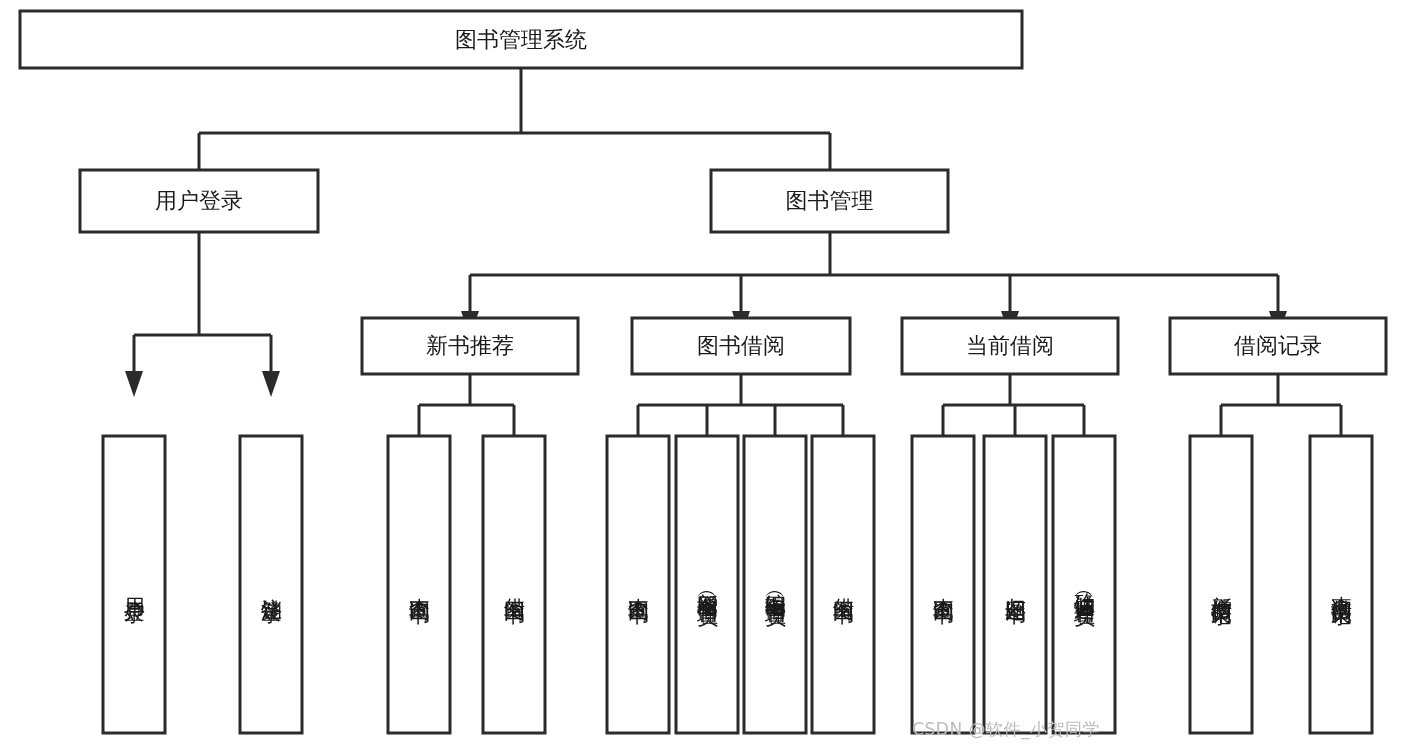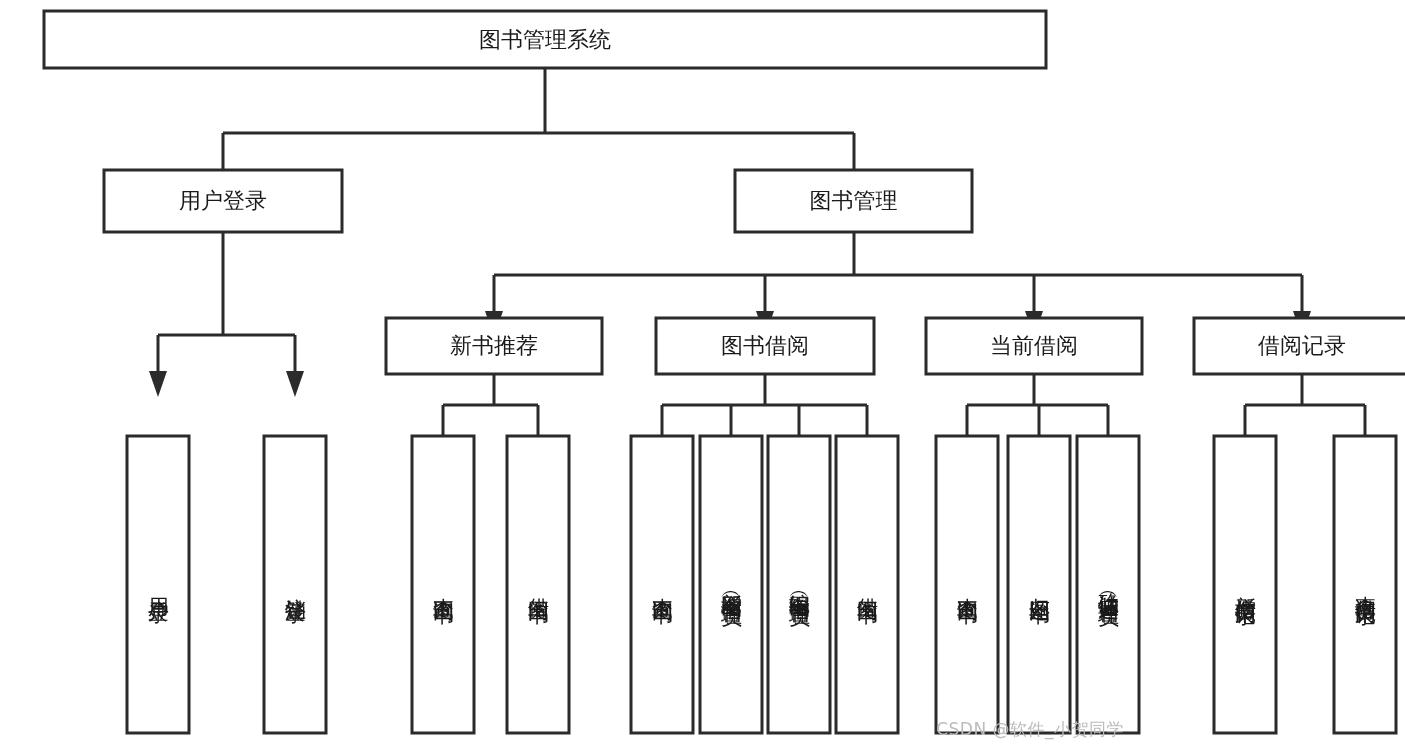--- a/index.html
+++ b/index.html
@@ -12,21 +12,20 @@
     width: 1405px;
     height: 747px;
     font-family: "DejaVu Sans", "Liberation Sans", sans-serif;
     overflow: hidden;
     position: relative;
   }
   #diagram-root {
     position: relative;
     width: 1112px;
     height: 747px;
-    margin-left: 24px;
   }
   svg.diagram-canvas {
     position: absolute;
     top: 0;
     left: 0;
     width: 1405px;
     height: 747px;
     display: block;
   }
   .node-box {

